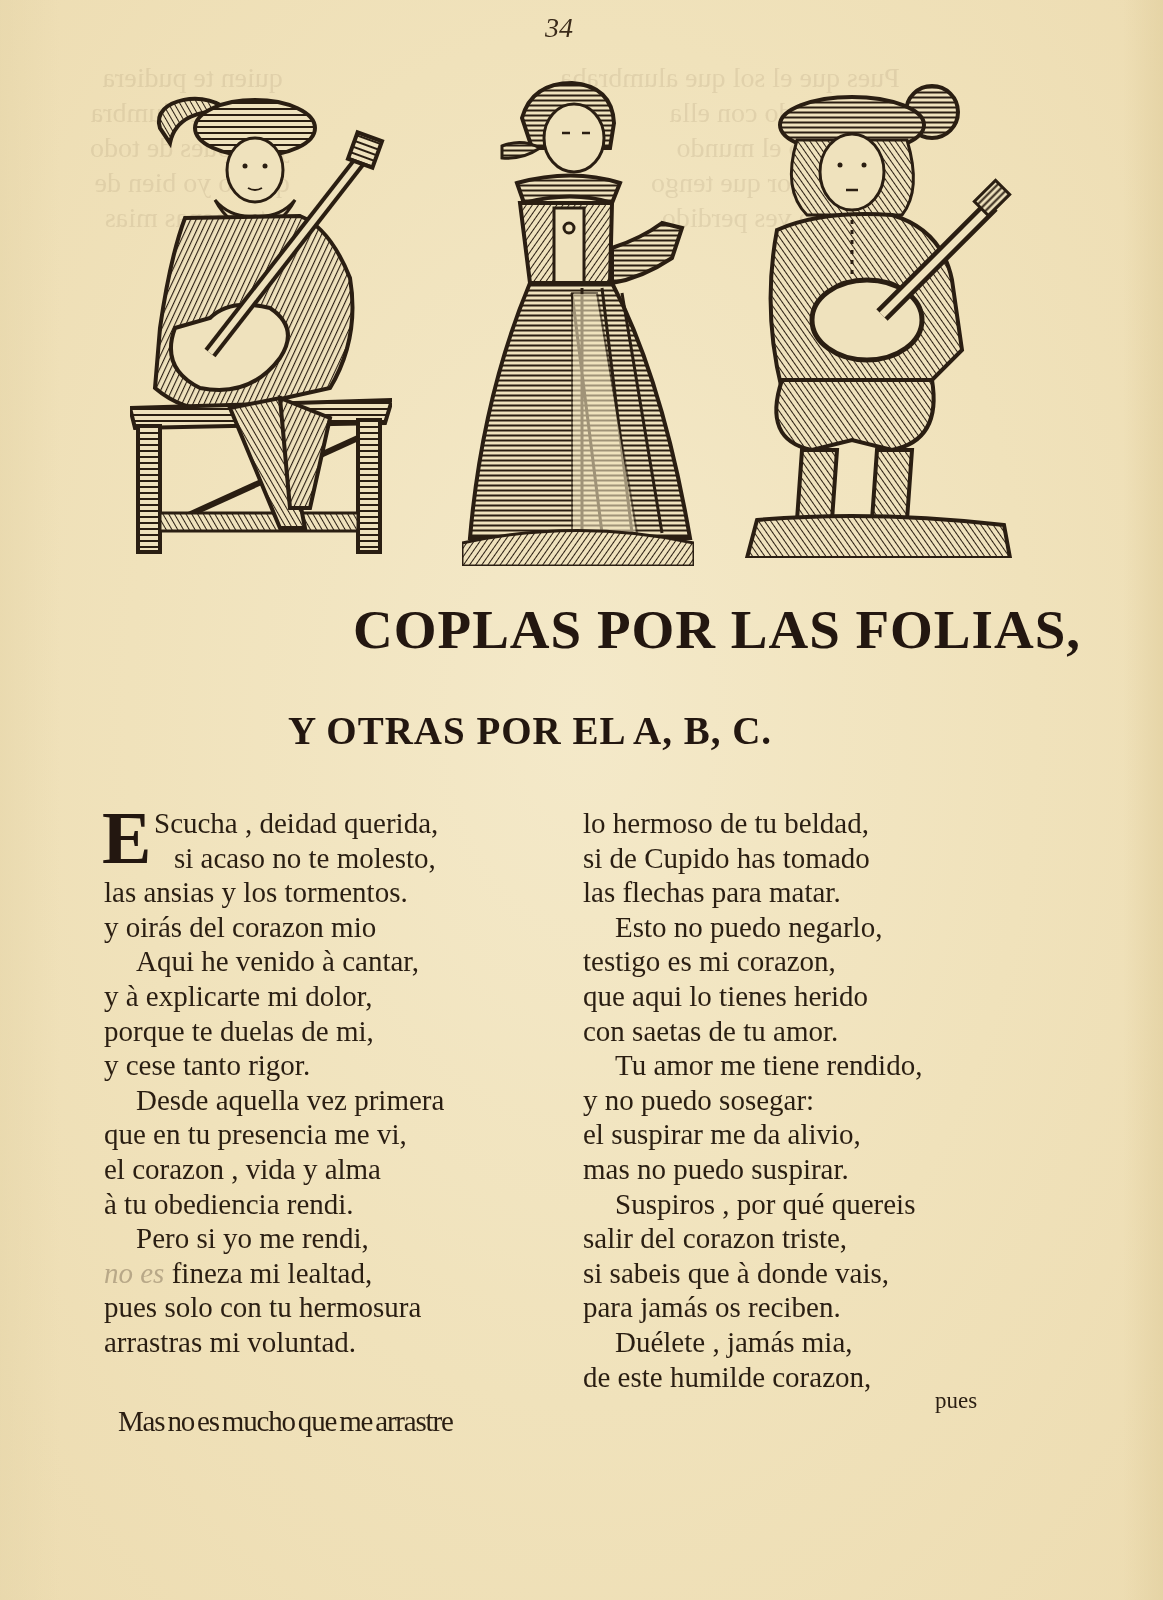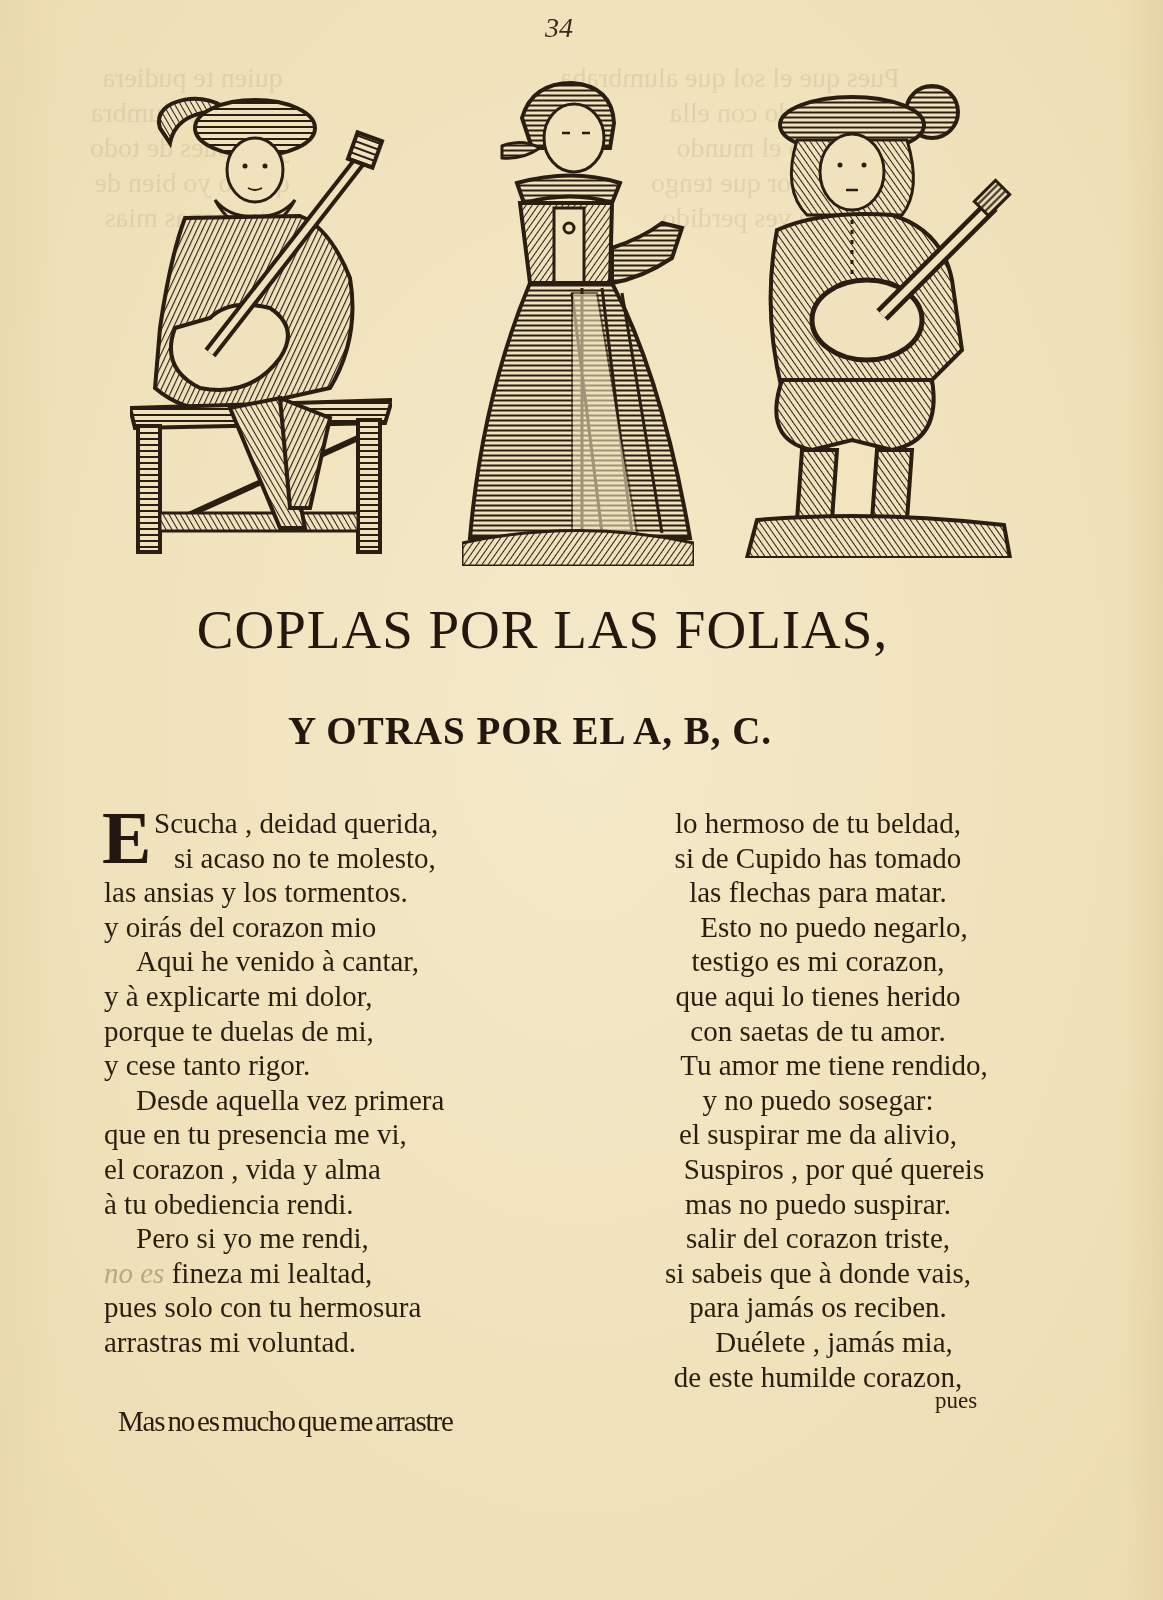--- a/index.html
+++ b/index.html
@@ -31,35 +31,35 @@
       pointer-events: none;
     }
     .page-number {
       position: absolute; left: 545px; top: 12px;
       font-size: 28px; font-style: italic; color: #3a2a1a;
     }
     .woodcut { position: absolute; }
     .woodcut svg { width: 100%; height: 100%; display: block; }
     .title {
       position: absolute; left: 0; width: 1081px; top: 598px;
-      text-align: center; font-size: 55px; letter-spacing: 1px;
-      font-weight: normal; color: #231710;
+      text-align: right; font-size: 55px; letter-spacing: 1px;
+      font-weight: bold; color: #231710;
       padding-left: 4px;
     }
     .subtitle {
       position: absolute; left: 0; width: 1052px; top: 708px;
       text-align: center; font-size: 39px; letter-spacing: 1px;
       color: #231710; padding-left: 8px;
     }
     .column {
       position: absolute; top: 806px;
       font-size: 29px; line-height: 34.6px; color: #2a1e12;
     }
     .col-left { left: 104px; width: 470px; }
-    .col-right { left: 583px; width: 470px; text-align: center; }
+    .col-right { left: 583px; width: 470px; }
     .line { white-space: nowrap; height: 34.6px; }
     .indent { padding-left: 32px; }
     .dropcap-line { position: relative; padding-left: 50px; }
     .dropcap {
       position: absolute; left: -2px; top: 2px;
       font-size: 74px; line-height: 60px; font-weight: bold; color: #231710;
     }
     .faded { color: #b8a888; font-style: italic; }
     .condensed { letter-spacing: -1.2px; word-spacing: -3px; margin-top: 44px; }
     .catchword {
@@ -239,22 +239,22 @@
     <div class="line"><span>lo hermoso de tu beldad,</span></div>
     <div class="line"><span>si de Cupido has tomado</span></div>
     <div class="line"><span>las flechas para matar.</span></div>
     <div class="line indent"><span>Esto no puedo negarlo,</span></div>
     <div class="line"><span>testigo es mi corazon,</span></div>
     <div class="line"><span>que aqui lo tienes herido</span></div>
     <div class="line"><span>con saetas de tu amor.</span></div>
     <div class="line indent"><span>Tu amor me tiene rendido,</span></div>
     <div class="line"><span>y no puedo sosegar:</span></div>
     <div class="line"><span>el suspirar me da alivio,</span></div>
+    <div class="line"><span>mas no puedo suspirar.</span></div>
     <div class="line indent"><span>Suspiros , por qué quereis</span></div>
-    <div class="line"><span>mas no puedo suspirar.</span></div>
     <div class="line"><span>salir del corazon triste,</span></div>
     <div class="line"><span>si sabeis que à donde vais,</span></div>
     <div class="line"><span>para jamás os reciben.</span></div>
     <div class="line indent"><span>Duélete , jamás mia,</span></div>
     <div class="line"><span>de este humilde corazon,</span></div>
   </div>
 
   <div class="catchword">pues</div>
 </div>
 

